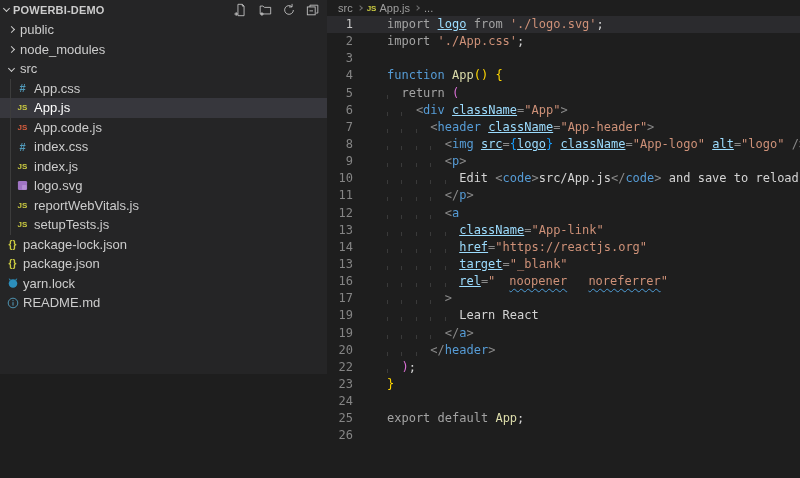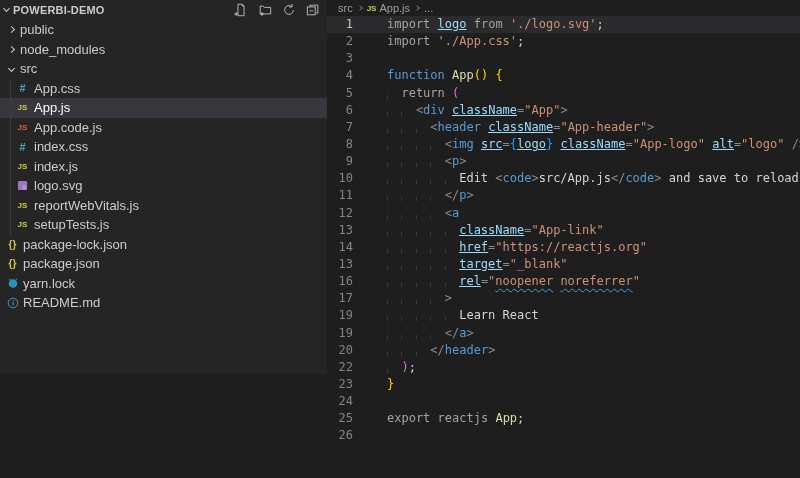--- a/index.html
+++ b/index.html
@@ -56,21 +56,21 @@
   .gd { display:inline-block; width:2ch; position:relative; }
   .gd::before { content:''; position:absolute; left:0; top:-2px; bottom:-2px;
                 width:1px; background:#3a3a3a; }
   .tk-kp { color:#a3a3a3; } .tk-kb { color:#569cd6; } .tk-fn { color:#dcdcaa; }
   .tk-vb, .tk-at { color:#9cdcfe;text-decoration:underline; }
   .tk-st, .tk-stu, .tk-sq { color:#ce9178; }
   .tk-pu { color:#898989; } .tk-tx { color:#d4d4d4; }
   .tk-b1 { color:#ffd700; } .tk-b2 { color:#da70d6; } .tk-b3 { color:#179fff; }
   .tk-stu { text-underline-offset:2px; }
   .tk-sq  { text-decoration:underline wavy #4e9dd6; text-decoration-thickness:1px;
-            text-underline-offset:3px; }
+            text-underline-offset:3px;margin-left:14px; }
 </style>
 </head>
 <body>
 
 <div class="app">
 
   <aside class="sidebar">
     <div class="sb-header">
       <div class="sb-header-left">
         <span class="chev down"></span>
@@ -237,18 +237,18 @@
         <div class="line"><span class="num">14</span><span class="lc"><span class="gd"></span><span class="gd"></span><span class="gd"></span><span class="gd"></span><span class="gd"></span><span class="tk-at">href</span><span class="tk-pu">=</span><span class="tk-st">"</span><span class="tk-stu">https://reactjs.org</span><span class="tk-st">"</span></span></div>
         <div class="line"><span class="num">13</span><span class="lc"><span class="gd"></span><span class="gd"></span><span class="gd"></span><span class="gd"></span><span class="gd"></span><span class="tk-at">target</span><span class="tk-pu">=</span><span class="tk-st">"_blank"</span></span></div>
         <div class="line"><span class="num">16</span><span class="lc"><span class="gd"></span><span class="gd"></span><span class="gd"></span><span class="gd"></span><span class="gd"></span><span class="tk-at">rel</span><span class="tk-pu">=</span><span class="tk-st">"</span><span class="tk-sq">noopener</span><span class="tk-st"> </span><span class="tk-sq">noreferrer</span><span class="tk-st">"</span></span></div>
         <div class="line"><span class="num">17</span><span class="lc"><span class="gd"></span><span class="gd"></span><span class="gd"></span><span class="gd"></span><span class="tk-pu">&gt;</span></span></div>
         <div class="line"><span class="num">19</span><span class="lc"><span class="gd"></span><span class="gd"></span><span class="gd"></span><span class="gd"></span><span class="gd"></span><span class="tk-tx">Learn React</span></span></div>
         <div class="line"><span class="num">19</span><span class="lc"><span class="gd"></span><span class="gd"></span><span class="gd"></span><span class="gd"></span><span class="tk-pu">&lt;/</span><span class="tk-kb">a</span><span class="tk-pu">&gt;</span></span></div>
         <div class="line"><span class="num">20</span><span class="lc"><span class="gd"></span><span class="gd"></span><span class="gd"></span><span class="tk-pu">&lt;/</span><span class="tk-kb">header</span><span class="tk-pu">&gt;</span></span></div>
         <div class="line"><span class="num">22</span><span class="lc"><span class="gd"></span><span class="tk-b2">)</span><span class="tk-tx">;</span></span></div>
         <div class="line"><span class="num">23</span><span class="lc"><span class="tk-b1">}</span></span></div>
         <div class="line"><span class="num">24</span><span class="lc"></span></div>
-        <div class="line"><span class="num">25</span><span class="lc"><span class="tk-kp">export</span><span class="tk-tx"> </span><span class="tk-kp">reactjs</span><span class="tk-tx"> </span><span class="tk-fn">App</span><span class="tk-tx">;</span></span></div>
+        <div class="line"><span class="num">25</span><span class="lc"><span class="tk-kp">export</span><span class="tk-tx"> </span><span class="tk-kp">default</span><span class="tk-tx"> </span><span class="tk-fn">App</span><span class="tk-tx">;</span></span></div>
         <div class="line"><span class="num">26</span><span class="lc"></span></div>
       </div>
   </main>
 
 </div>
 
 </body></html>

